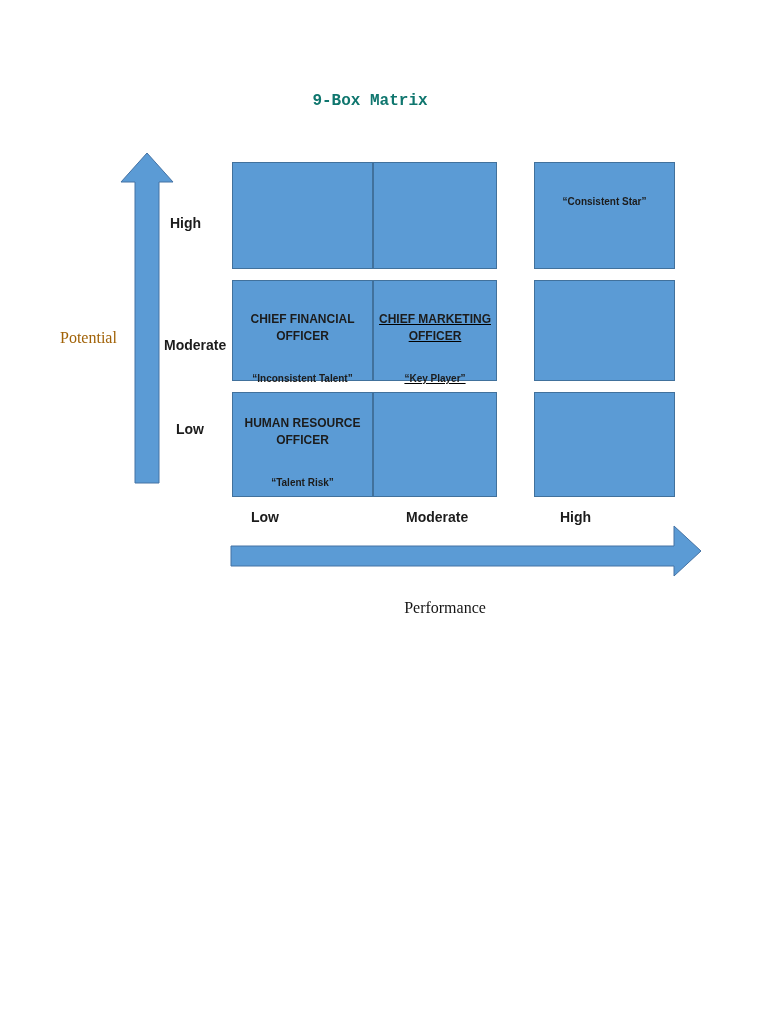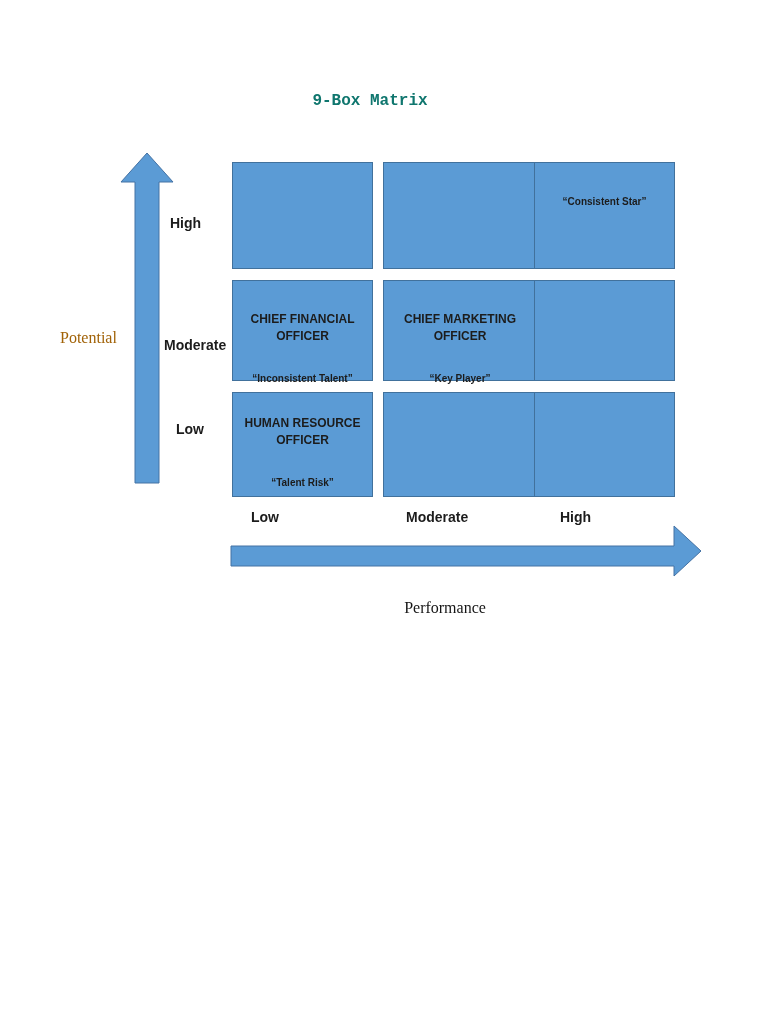--- a/index.html
+++ b/index.html
@@ -29,21 +29,21 @@
   
   .cell {
     position: absolute;
     background: #5b9bd5;
     border: 1px solid #41719c;
     box-sizing: border-box;
     text-align: center;
     padding: 5px 4px 0 4px;
   }
   .c0 { left: 232px; width: 141px; }
-  .c1 { left: 383px; width: 154px; }
+  .c1 { left: 373px; width: 124px; text-decoration: underline; }
   .c2 { left: 534px; width: 141px; }
   .r0 { top: 162px; height: 107px; }
   .r1 { top: 280px; height: 101px; padding-top: 30px; }
   .r2 { top: 392px; height: 105px; padding-top: 22px; }
   .cell-title {
     font-size: 12px;
     font-weight: bold;
     line-height: 17px;
     color: #1c1c1c;
     white-space: pre-line;

